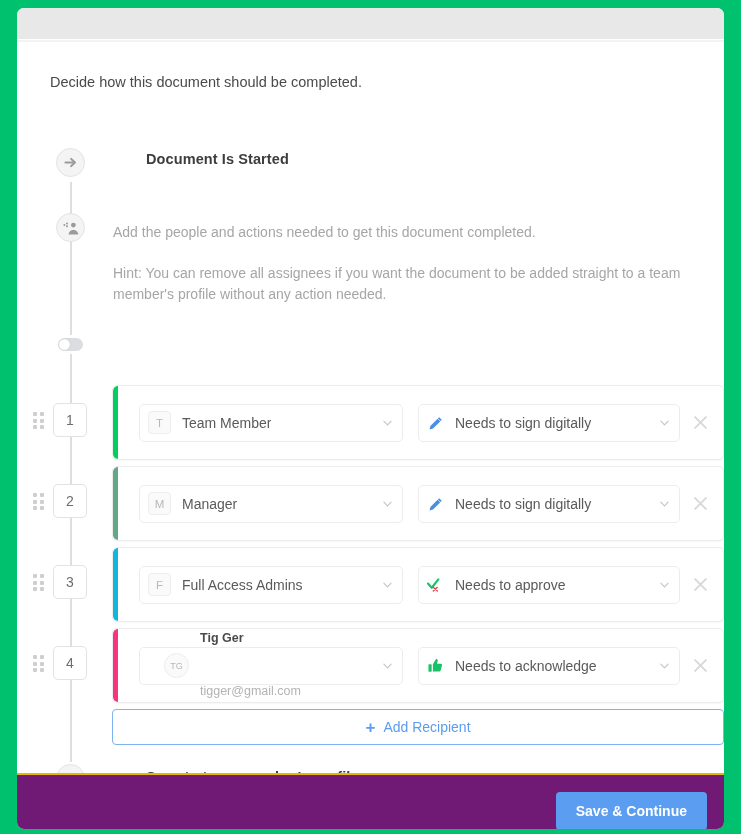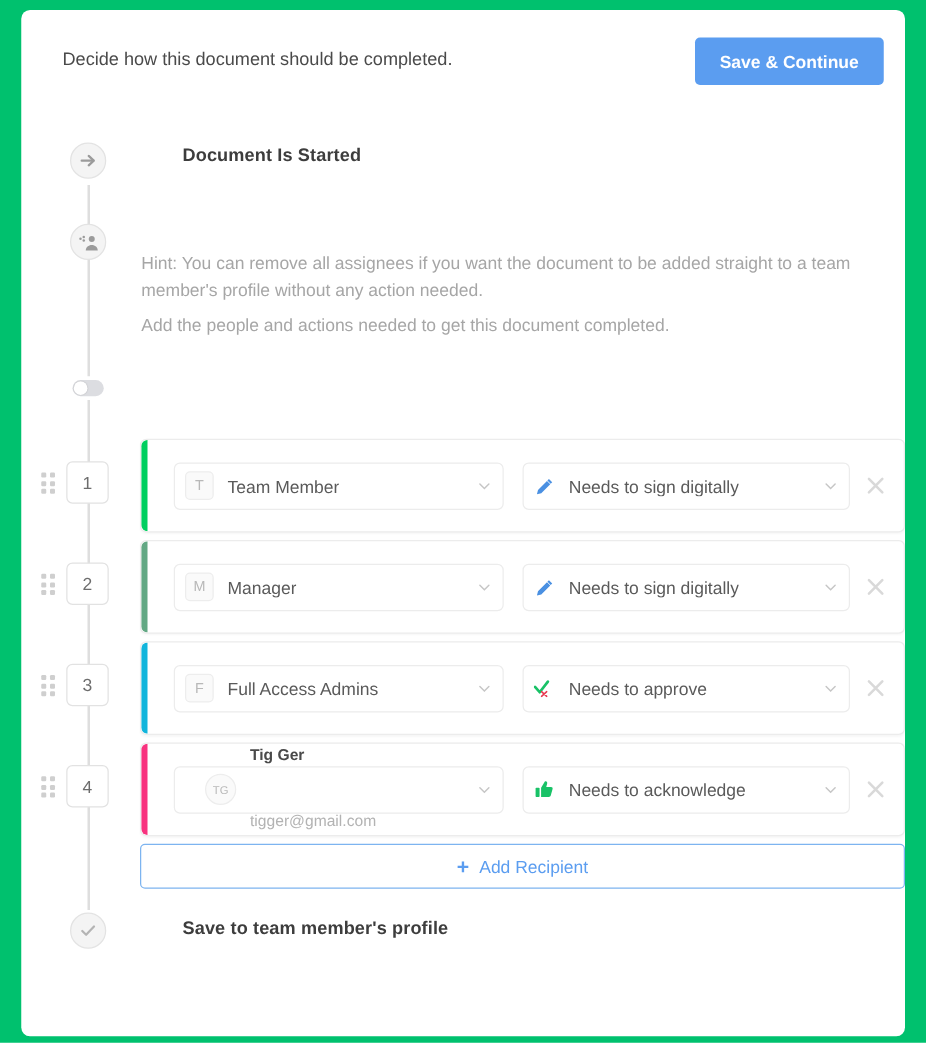--- a/index.html
+++ b/index.html
@@ -10,21 +10,21 @@
     overflow: hidden;
   }
   .app-frame {
     position: absolute;
     left: 17px; top: 8px;
     width: 707px; height: 821px;
     background: #ffffff;
     border-radius: 7px 7px 7px 7px;
     overflow: hidden;
     display: flex;
-    flex-direction: row;
+    flex-direction: column;
   }
   .modal-topbar {
     height: 32px;
     background: #e8e8e8;
     border-bottom: 1px solid #ffffff;
     flex: none;
   }
   .modal-topbar-sep {
     height: 2px;
     background: #f3f3f3;
@@ -233,24 +233,24 @@
     align-items: center;
     justify-content: center;
     color: #5b9df0;
     font-size: 14px;
     gap: 8px;
   }
   .plus-glyph { font-weight: bold; font-size: 17px; line-height: 1; }
 
   .modal-footer {
     flex: none;
-    height: 68px;
-    border-top: 5px solid #eab308;
+    height: 56px;
+    border-top: 2px solid #eab308;
     position: relative;
-    background: #fdba74;
+    background: #701a75;
   }
   .save-btn {
     position: absolute;
     right: 17px; top: 17px;
     background: #5b9df0;
     color: #ffffff;
     border: none;
     border-radius: 4px;
     padding: 11px 20px;
     font-size: 14px;
@@ -286,22 +286,22 @@
     <div class="step-icon" style="top:171px;">
       <svg width="16" height="16" viewBox="0 0 16 16" fill="#9b9b9b">
         <circle cx="10.4" cy="5.1" r="2.4"></circle>
         <path d="M5.6 14.4 c0-2.7 2.2-4.5 4.8-4.5 s4.8 1.8 4.8 4.5 z"></path>
         <circle cx="4.0" cy="3.6" r="1.0"></circle>
         <circle cx="4.0" cy="6.3" r="1.0"></circle>
         <circle cx="1.4" cy="4.9" r="1.0"></circle>
       </svg>
     </div>
     <div class="step-text" style="top:173px;">
+      <div class="step-desc">Add the people and actions needed to get this document completed.</div>
       <div class="step-desc" style="margin-top:19px;">Hint: You can remove all assignees if you want the document to be added straight to a team member's profile without any action needed.</div>
-      <div class="step-desc">Add the people and actions needed to get this document completed.</div>
     </div>
 
     <div class="toggle-wrap">
       <div class="toggle">
         <div class="toggle-knob"></div>
       </div>
     </div>
 
     <div class="rows">
 

